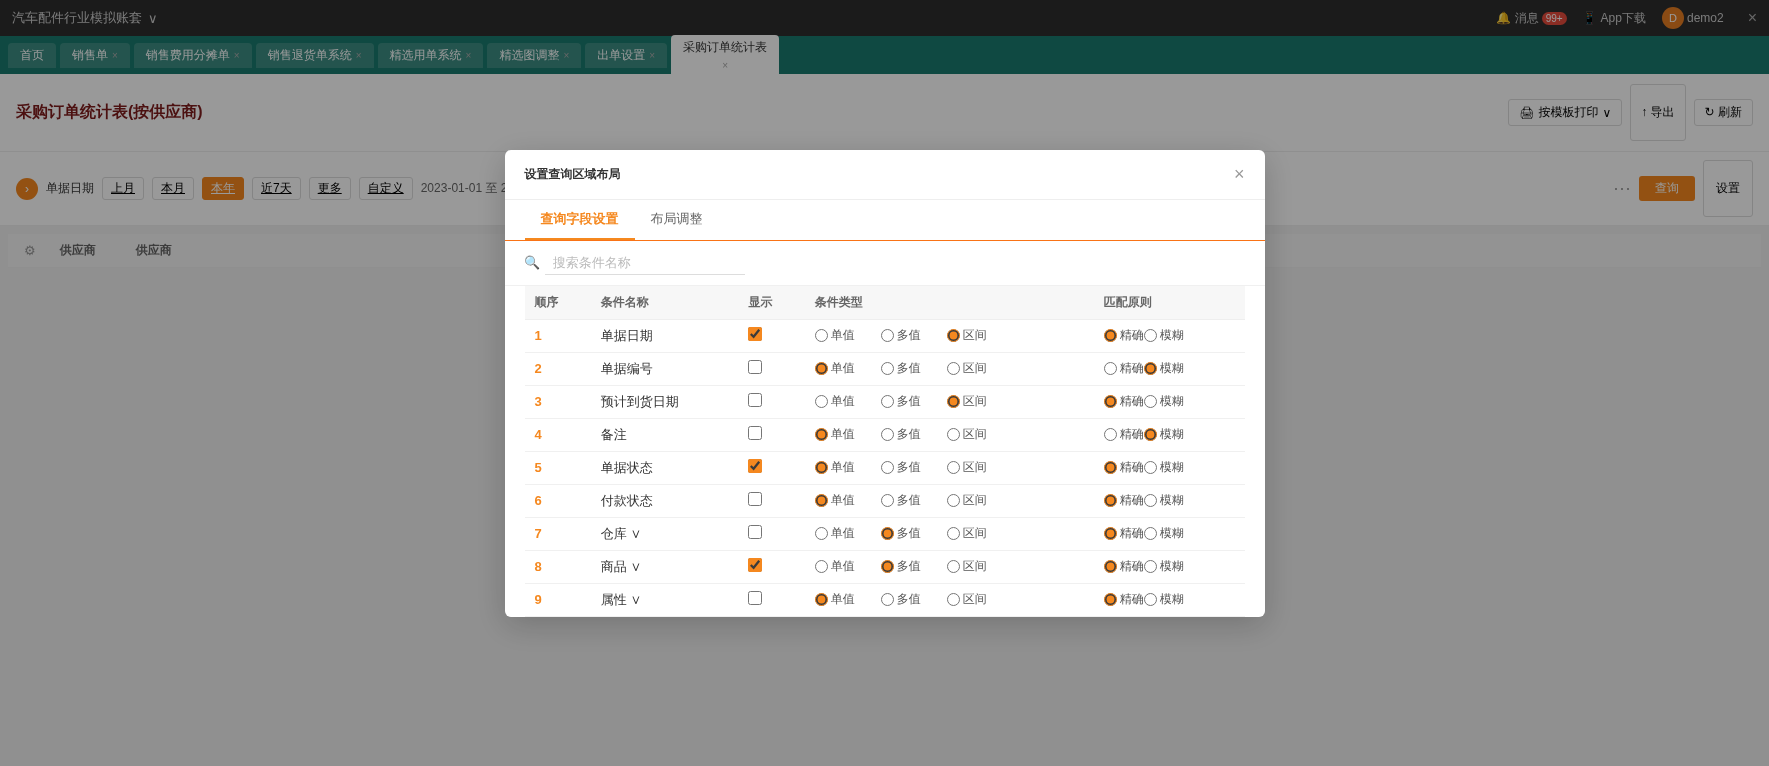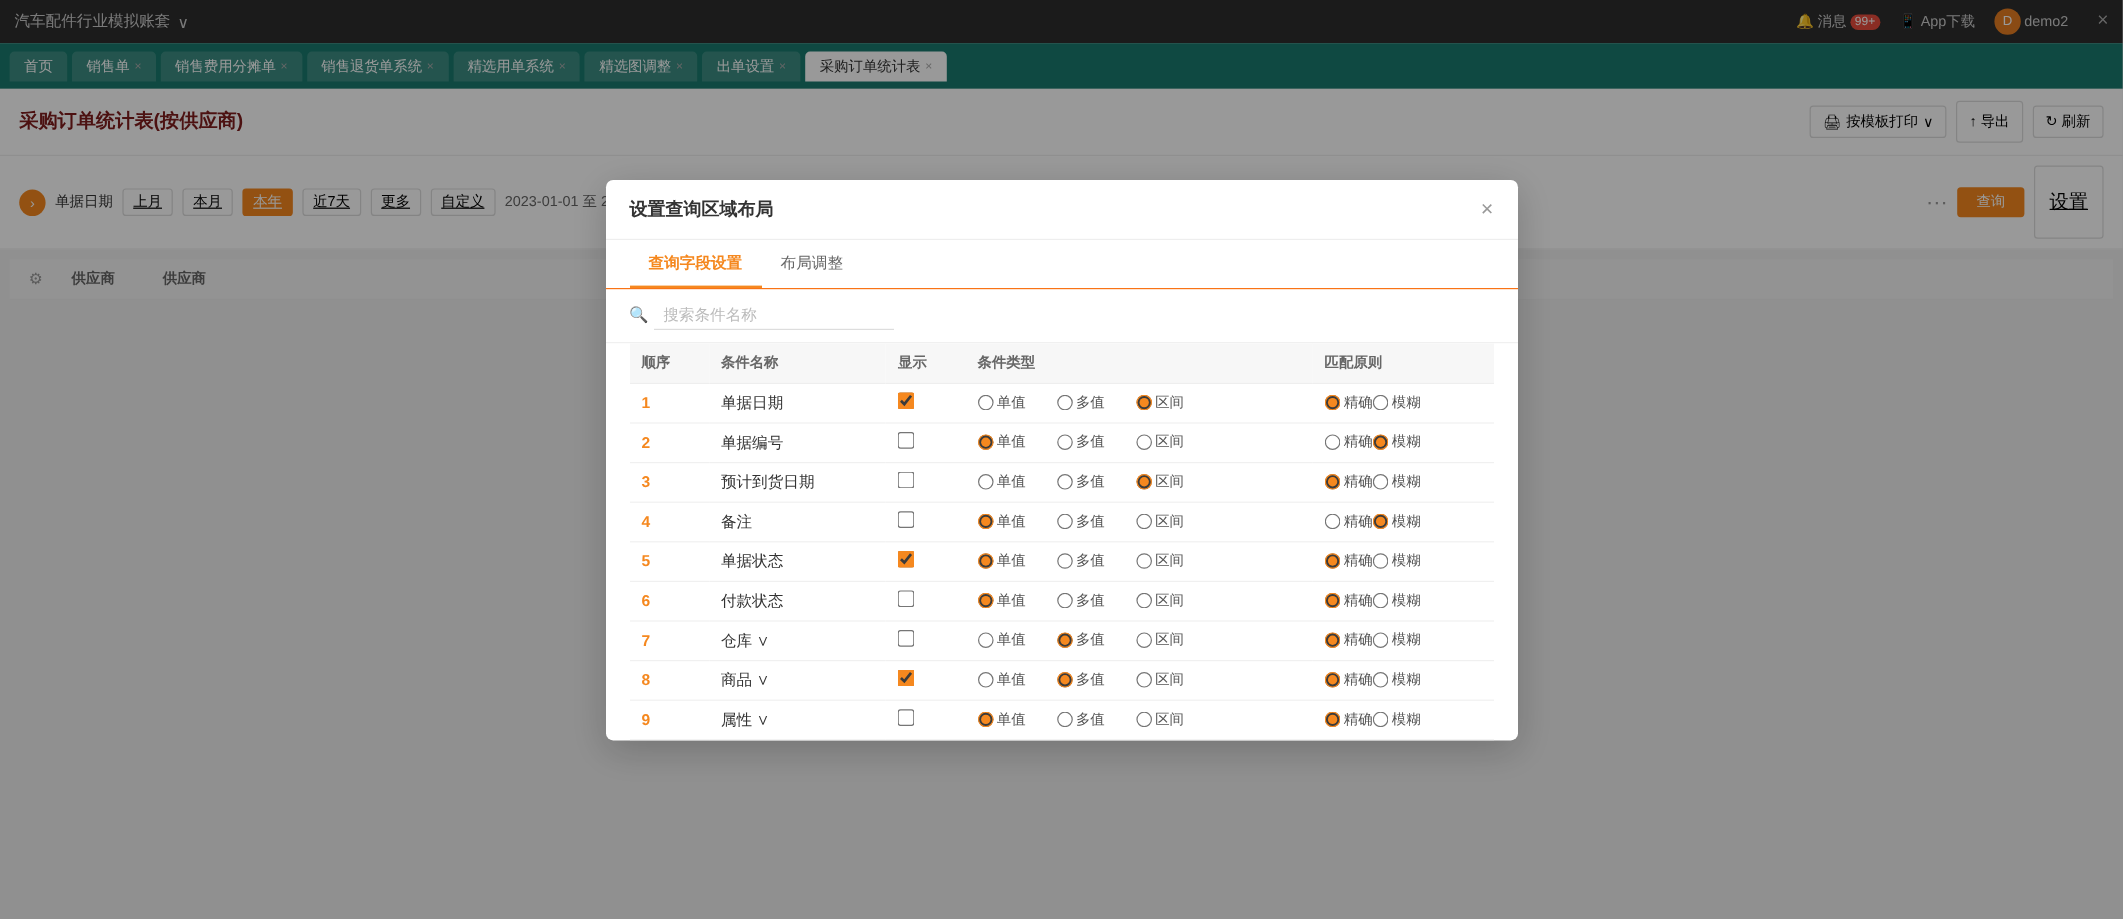--- a/index.html
+++ b/index.html
@@ -31,54 +31,54 @@
     }
     .tab-item {
       background: rgba(255,255,255,0.15);
       color: white;
       padding: 4px 12px;
       border-radius: 4px 4px 0 0;
       font-size: 12px;
       cursor: pointer;
       display: flex; align-items: center; gap: 4px;
     }
-    .tab-item.active { background: white; color: #333; }
+    .tab-item.active { background: white; color: #333; flex-direction: column; }
     .tab-item .tab-close { font-size: 10px; color: #aaa; }
 
     
     .page-header {
       background: white;
       padding: 10px 16px;
       display: flex;
       align-items: center;
       justify-content: space-between;
       border-bottom: 1px solid #eee;
     }
     .page-title { font-size: 16px; font-weight: bold; color: #7f1d1d; }
     .page-actions { display: flex; gap: 8px; align-items: center; }
     .btn-print { background: white; border: 1px solid #ddd; padding: 4px 10px; border-radius: 3px; font-size: 12px; cursor: pointer; display: flex; align-items: center; gap: 4px; }
-    .btn-export { background: white; border: 1px solid #ddd; padding: 8px 10px; border-radius: 3px; font-size: 12px; cursor: pointer; }
+    .btn-export { background: white; border: 1px solid #ddd; padding: 19px 10px; border-radius: 3px; font-size: 12px; cursor: pointer; }
     .btn-refresh { background: white; border: 1px solid #ddd; padding: 4px 10px; border-radius: 3px; font-size: 12px; cursor: pointer; }
 
     
     .filter-bar {
       background: white;
       padding: 8px 16px;
       display: flex;
       align-items: center;
       gap: 8px;
       border-bottom: 1px solid #eee;
     }
     .filter-toggle { background: #f5881f; color: white; width: 22px; height: 22px; border-radius: 50%; display: flex; align-items: center; justify-content: center; cursor: pointer; font-size: 12px; }
     .filter-label { font-size: 12px; color: #333; }
     .filter-btn { border: 1px solid #ddd; background: white; padding: 2px 8px; border-radius: 3px; font-size: 12px; cursor: pointer; text-decoration: underline; }
     .filter-btn.active { background: #f5881f; color: white; border-color: #f5881f; }
     .filter-date { font-size: 12px; color: #666; }
     .btn-query { background: #f5881f; color: white; border: none; padding: 4px 16px; border-radius: 3px; font-size: 12px; cursor: pointer; margin-left: auto; }
-    .btn-set { background: white; border: 1px solid #ddd; padding: 19px 12px; border-radius: 3px; font-size: 16px; cursor: pointer; text-decoration: underline; }
+    .btn-set { background: white; border: 1px solid #ddd; padding: 19px 12px; border-radius: 3px; font-size: 12px; cursor: pointer; }
 
     
     .table-area {
       background: white;
       margin: 8px;
       padding: 0;
     }
     .table-header-row {
       display: flex;
       background: #f5f5f5;
@@ -112,21 +112,21 @@
       box-shadow: 0 8px 32px rgba(0,0,0,0.2);
       position: relative;
     }
     .modal-header {
       padding: 14px 20px;
       border-bottom: 1px solid #eee;
       display: flex;
       align-items: center;
       justify-content: space-between;
     }
-    .modal-title { font-size: 15px; font-weight: bold; color: #333; }
+    .modal-title { font-size: 12px; font-weight: bold; color: #333; }
     .modal-close { cursor: pointer; color: #999; font-size: 18px; }
 
     
     .modal-tabs {
       display: flex;
       padding: 0 20px;
       border-bottom: 1px solid #f97316;
       gap: 0;
     }
     .modal-tab {

